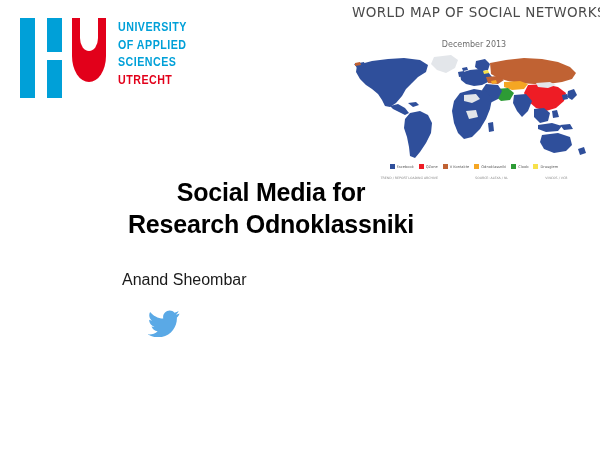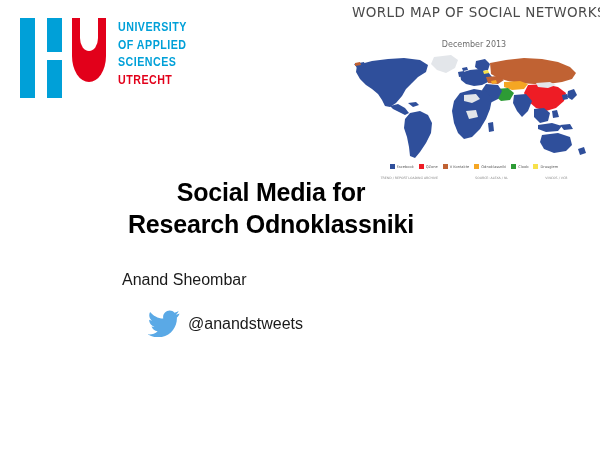--- a/index.html
+++ b/index.html
@@ -336,16 +336,15 @@
 
   <div id="twitter-row">
     <svg id="twitter-bird" viewBox="0 0 64 54" xmlns="http://www.w3.org/2000/svg">
       <path fill="#5aa9e6" d="M63 7.1c-2.3 1-4.8 1.7-7.4 2.1 2.7-1.6 4.7-4.1 5.7-7.1-2.5 1.5-5.3 2.6-8.2 3.2
                C50.7 2.7 47.2 1 43.4 1c-7.3 0-13.2 5.9-13.2 13.2 0 1 .1 2 .3 3C19.5 16.6 10.3 11.6 4.2 4
                3.1 5.9 2.5 8.1 2.5 10.4c0 4.6 2.3 8.6 5.9 11-2.2-.1-4.2-.7-6-1.7v.2c0 6.4 4.5 11.7 10.6 12.9
                -1.1.3-2.3.5-3.5.5-.9 0-1.7-.1-2.5-.2 1.7 5.3 6.6 9.1 12.3 9.2C14.8 46.8 9 48.9 2.7 48.9
                c-1.1 0-2.1-.1-3.2-.2 5.9 3.8 12.9 6 20.4 6 24.5 0 37.9-20.3 37.9-37.9 0-.6 0-1.2 0-1.7
                C60.4 13.4 62 10.4 63 7.1z"></path>
     </svg>
-    <span id="twitter-handle">@anandstweets</span>
   </div>
 
 </div>
 
 </body></html>

